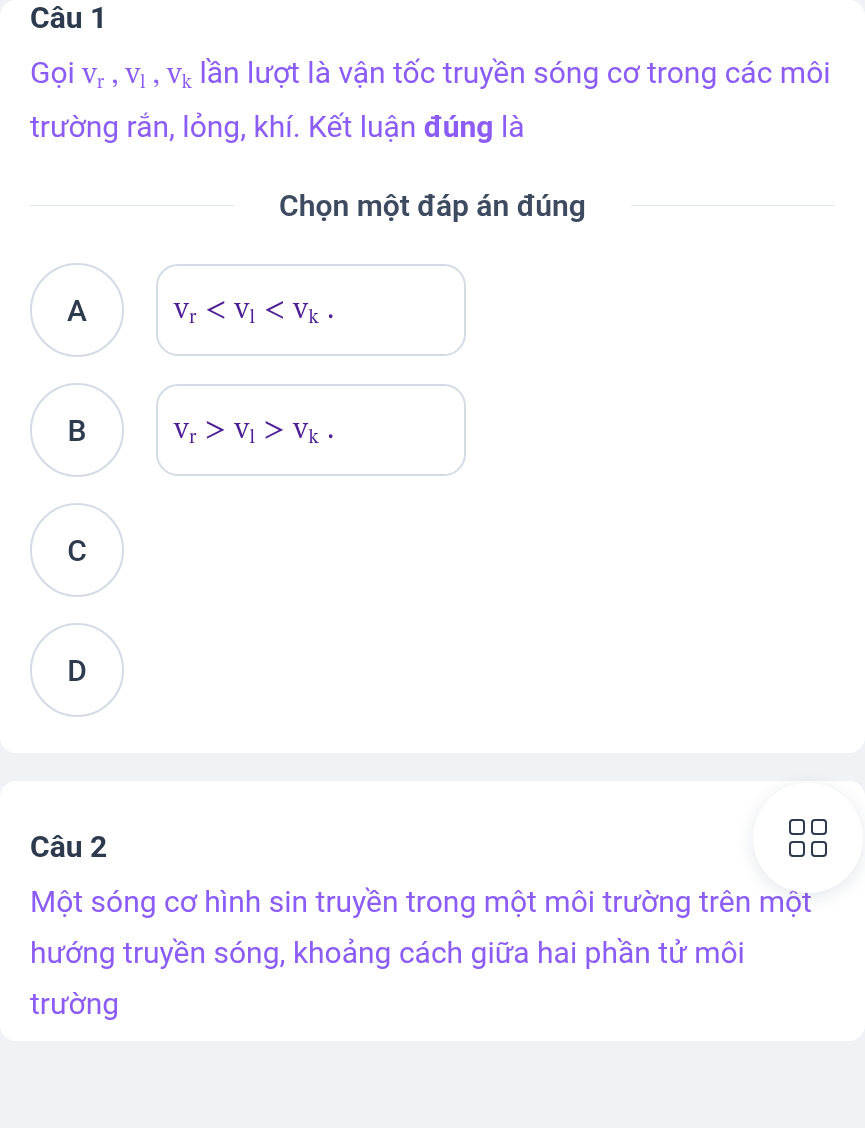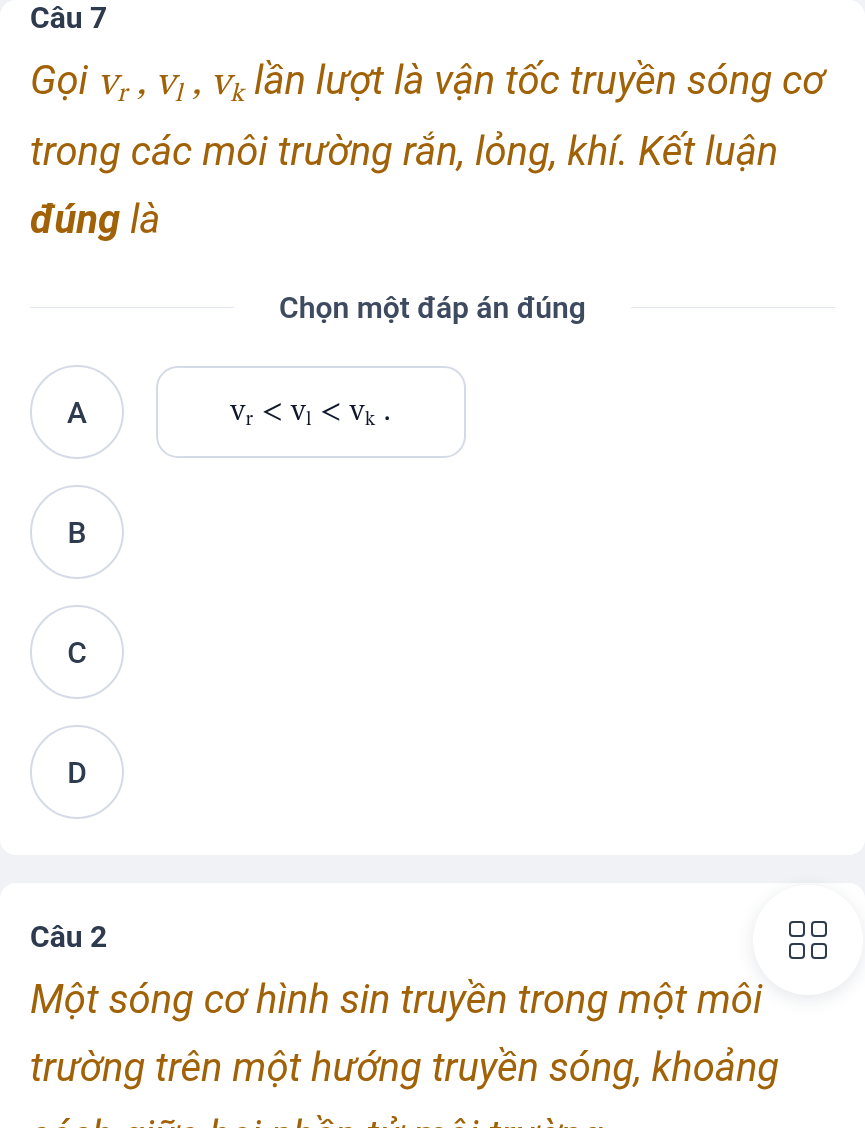--- a/index.html
+++ b/index.html
@@ -10,32 +10,31 @@
     color: #2e3a4e;
   }
   .card {
     background: #ffffff;
     border-radius: 16px;
     margin-bottom: 28px;
     padding: 0 30px 36px 30px;
     position: relative;
   }
   .card.q1 { padding-top: 0; }
-  .card.q2 { padding-top: 36px; padding-bottom: 12px; }
+  .card.q2 { padding-top: 48px; padding-bottom: 12px; }
   .q-title {
     font-weight: 700;
     font-size: 30px;
     color: #2e3a4e;
     margin-bottom: 12px;
   }
   .q-body {
-    font-size: 40px;
+    font-size: 30px;
     line-height: 1.7;
-    color: #a16207;
-    font-style: italic;
+    color: #8b5cf6;
   }
   .q-body .bold { font-weight: 700; }
   .math {
     font-family: "Cambria Math", "STIX Two Math", "Latin Modern Math", Georgia, serif;
   }
   .sub { font-size: 0.65em; vertical-align: -0.25em; }
   .divider-wrap {
     display: flex;
     align-items: center;
     margin: 36px 0 40px 0;
@@ -71,25 +70,24 @@
     color: #2e3a4e;
     background: #ffffff;
     flex-shrink: 0;
     cursor: pointer;
   }
   .option-content {
     border: 2px solid #d5dbe6;
     border-radius: 22px;
     padding: 24px 16px;
     font-size: 30px;
-    color: #0f172a;
+    color: #4c1d95;
     cursor: pointer;
     background: #ffffff;
     min-width: 310px;
-    text-align: center;
   }
   .option-content .math { font-size: 30px; letter-spacing: 0.02em; }
   .fab {
     position: absolute;
     right: 2px;
     top: 2px;
     width: 110px;
     height: 110px;
     border-radius: 50%;
     background: #ffffff;
@@ -107,21 +105,21 @@
   }
   .grid-icon span {
     border: 2.5px solid #2e3a4e;
     border-radius: 4px;
   }
 </style>
 </head>
 <body>
 
 <div class="card q1">
-  <div class="q-title">Câu 7</div>
+  <div class="q-title">Câu 1</div>
   <div class="q-body">
     <span>Gọi </span><span class="math"><span>v</span><span class="sub">r</span></span><span class="math"> , </span><span class="math"><span>v</span><span class="sub">l</span></span><span class="math"> , </span><span class="math"><span>v</span><span class="sub">k</span></span><span> lần lượt là vận tốc truyền sóng cơ trong các môi trường rắn, lỏng, khí. Kết luận </span><span class="bold">đúng</span><span> là</span>
   </div>
 
   <div class="divider-wrap">
     <div class="divider-line"></div>
     <div class="divider-label">Chọn một đáp án đúng</div>
     <div class="divider-line"></div>
   </div>
 
@@ -135,20 +133,29 @@
           <span>&lt;</span>
           <span>v</span><span class="sub">l</span>
           <span>&lt;</span>
           <span>v</span><span class="sub">k</span><span> .</span>
         </span>
       </div>
     </div>
 
     <div class="option-row">
       <div class="option-letter">B</div>
+      <div class="option-content">
+        <span class="math">
+          <span>v</span><span class="sub">r</span>
+          <span>&gt;</span>
+          <span>v</span><span class="sub">l</span>
+          <span>&gt;</span>
+          <span>v</span><span class="sub">k</span><span> .</span>
+        </span>
+      </div>
     </div>
 
     <div class="option-row">
       <div class="option-letter">C</div>
     </div>
 
     <div class="option-row">
       <div class="option-letter">D</div>
     </div>
 

